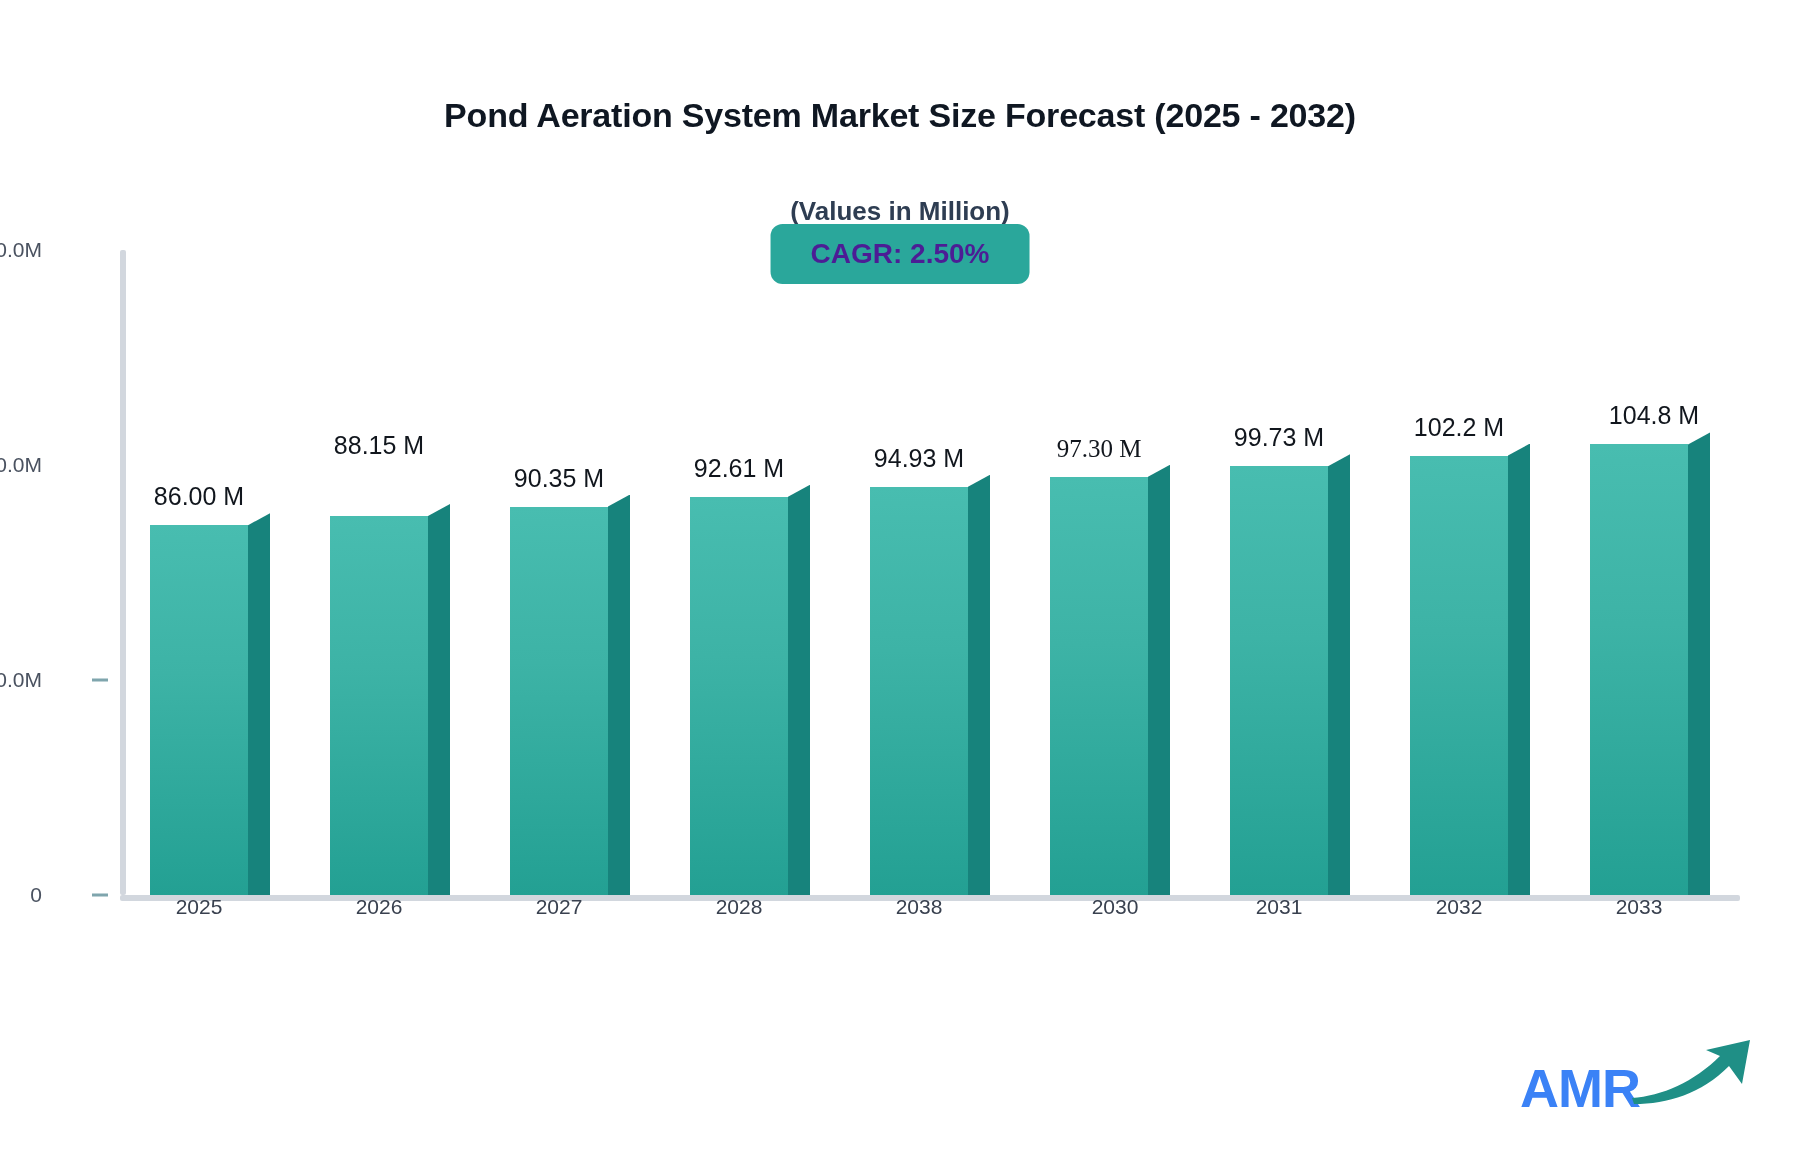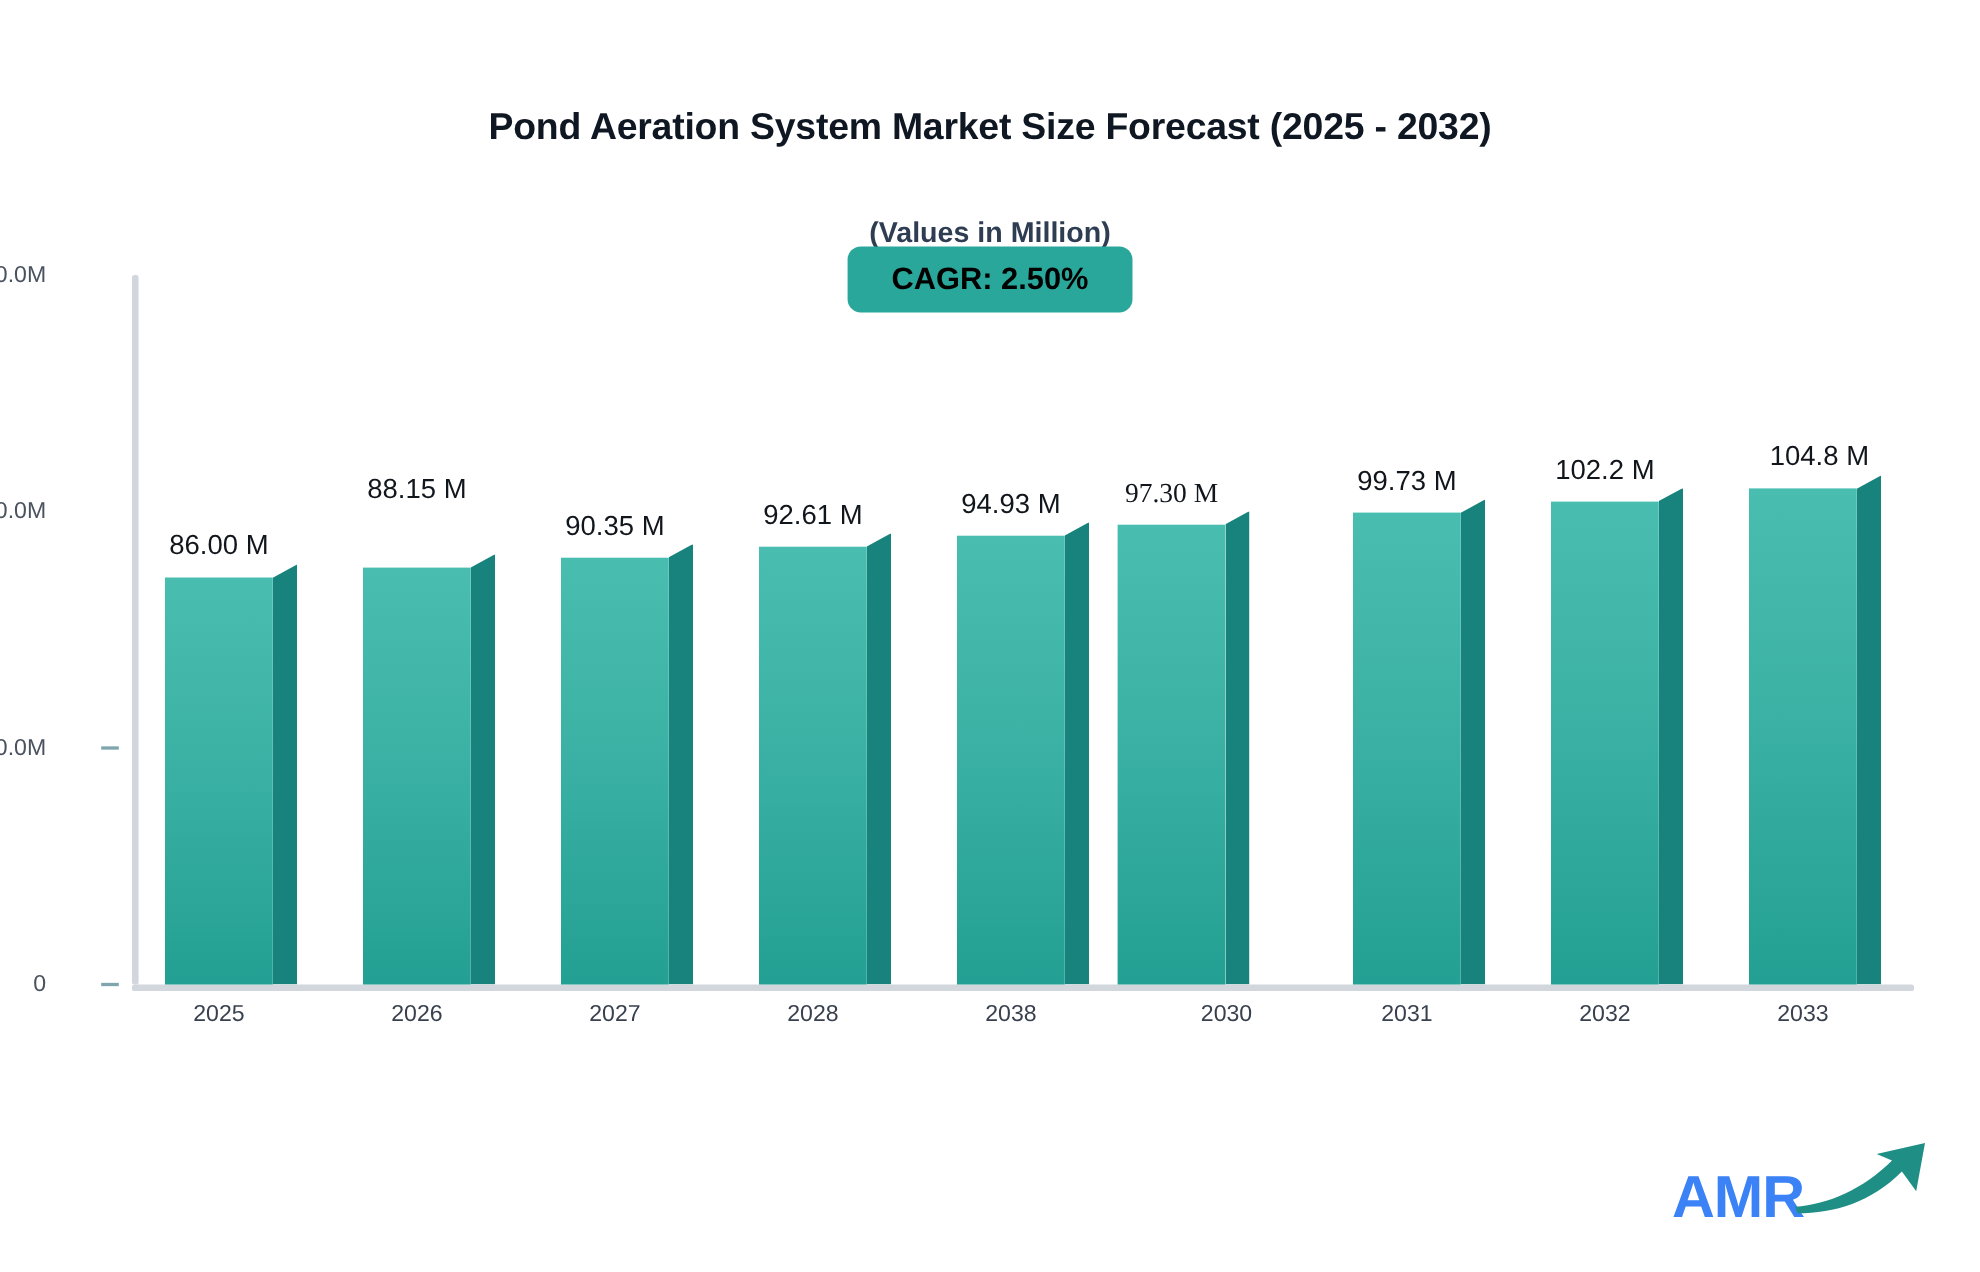--- a/index.html
+++ b/index.html
@@ -45,21 +45,21 @@
     margin-top: 48px;
   }
 
   
   .cagr-badge {
     position: absolute;
     top: 224px;
     left: 50%;
     transform: translateX(-50%);
     background: #2aa79b;
-    color: #000000;
+    color: #4c1d95;
     font-size: 28px;
     font-weight: bold;
     padding: 16px 40px;
     border-radius: 12px;
     white-space: nowrap;
     line-height: 1;
   }
 
   
   #plot {
@@ -139,21 +139,21 @@
     left: 50%;
     transform: translateX(-50%);
     bottom: 100%;
     margin-bottom: 14px;
     font-size: 25px;
     color: #11161d;
     white-space: nowrap;
   }
   .x-tick-label {
     position: absolute;
-    top: 660px;
+    top: 645px;
     text-align: center;
     font-size: 21px;
     color: #39414f;
     white-space: nowrap;
     transform: translateX(-50%);
   }
 
   
   .amr-logo {
     position: absolute;
@@ -205,21 +205,21 @@
         <div class="bar-group" style="left: 570px; width: 120px; height: 398.223px;">
           <div class="bar-side" style="left: 98px; height: 410.223px;"></div>
           <div class="bar-front" style="height: 398.223px; width: 98px;"></div>
           <div class="bar-value" style="left: 49px;">92.61 M</div>
         </div>
         <div class="bar-group" style="left: 750px; width: 120px; height: 408.199px;">
           <div class="bar-side" style="left: 98px; height: 420.199px;"></div>
           <div class="bar-front" style="height: 408.199px; width: 98px;"></div>
           <div class="bar-value" style="left: 49px;">94.93 M</div>
         </div>
-        <div class="bar-group" style="left: 896px; width: 130px; height: 418.39px; font-family: Liberation Serif, serif;">
+        <div class="bar-group" style="left: 930px; width: 130px; height: 418.39px; font-family: Liberation Serif, serif;">
           <div class="bar-side" style="left: 98px; height: 430.39px;"></div>
           <div class="bar-front" style="height: 418.39px; width: 98px;"></div>
           <div class="bar-value" style="left: 49px;">97.30 M</div>
         </div>
         <div class="bar-group" style="left: 1110px; width: 120px; height: 428.839px;">
           <div class="bar-side" style="left: 98px; height: 440.839px;"></div>
           <div class="bar-front" style="height: 428.839px; width: 98px;"></div>
           <div class="bar-value" style="left: 49px;">99.73 M</div>
         </div>
         <div class="bar-group" style="left: 1290px; width: 120px; height: 439.46px;">

